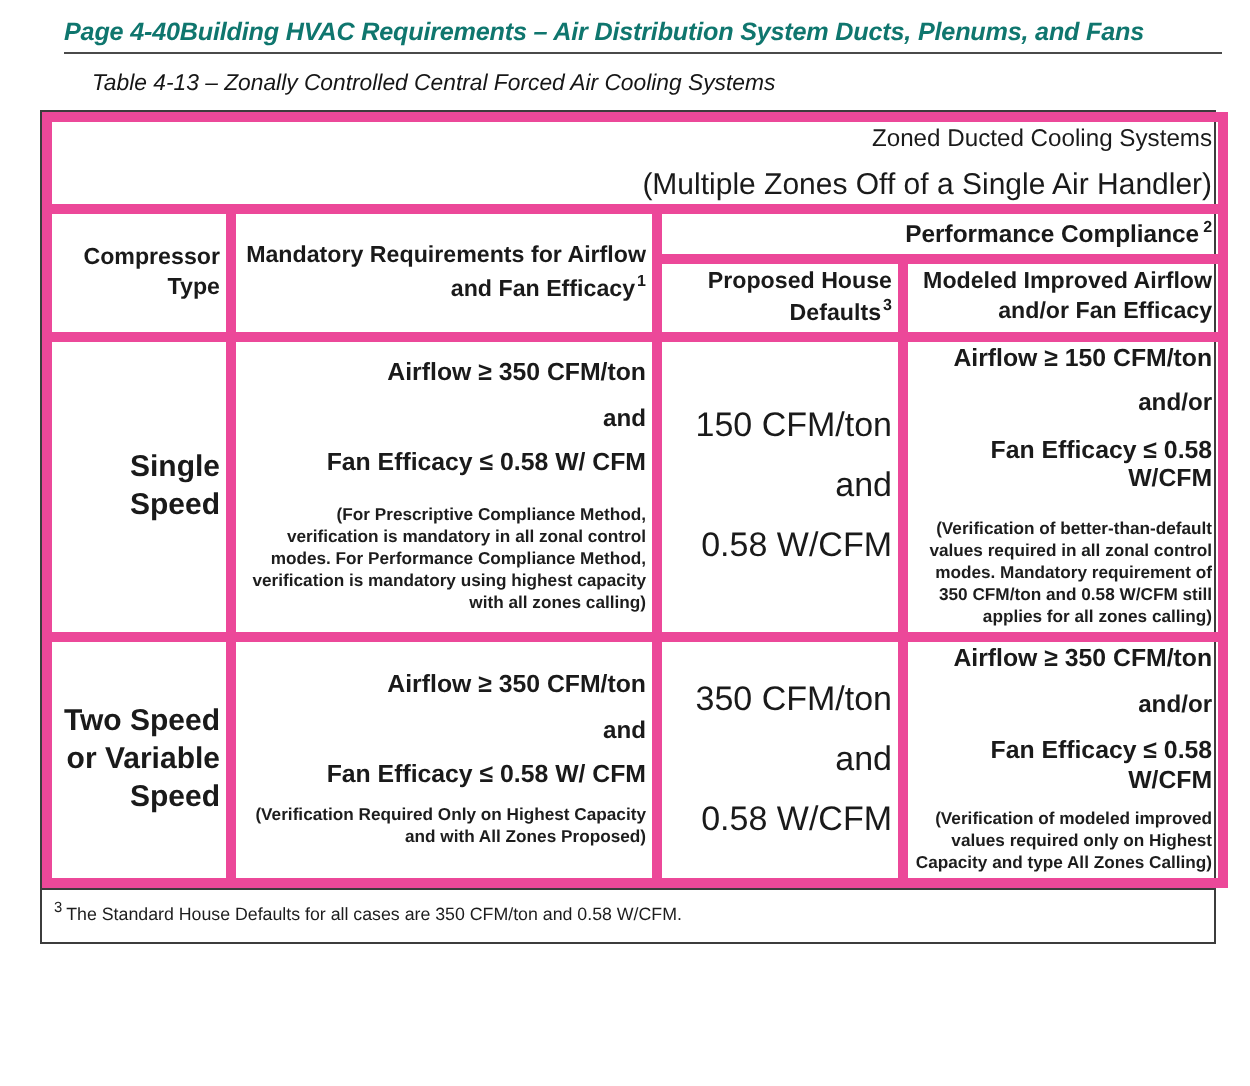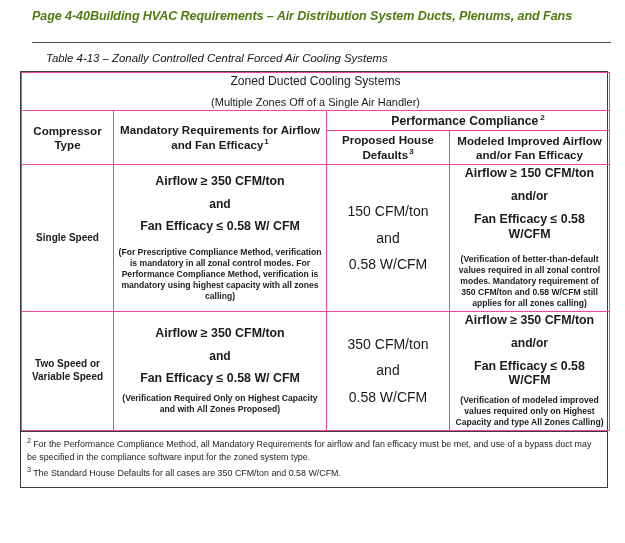--- a/index.html
+++ b/index.html
@@ -15,24 +15,24 @@
     overflow: hidden;
     position: relative;
   }
 
   
   .page-header {
     margin: 9px 14px 0 32px;
     font-style: italic;
     font-weight: bold;
     font-size: 12.6px;
-    color: #4d7c0f;
+    color: #0f766e;
     letter-spacing: -0.1px;
     white-space: nowrap;
-    padding-bottom: 19px;
+    padding-bottom: 3px;
     border-bottom: 1.2px solid #4a4a4a;
   }
 
   .table-caption {
     margin: 9px 0 7px 46px;
     font-style: italic;
     font-weight: normal;
     font-size: 11.4px;
     color: #161616;
   }
@@ -43,40 +43,40 @@
     border: 1.4px solid #3c3c3c;
     background: #fff;
   }
 
   table.main {
     border-collapse: collapse;
     width: 100%;
     table-layout: fixed;
   }
   table.main td {
-    border: 1px solid #ec4899;
+    border: 5px solid #ec4899;
     vertical-align: middle;
-    text-align: center;
+    text-align: right;
     padding: 2px 3px;
   }
 
   
   col.c1 { width: 92px; }
   col.c2 { width: 213px; }
   col.c3 { width: 123px; }
   col.c4 { width: 160px; }
 
   .banner {
     font-size: 12.1px;
     padding: 7px 4px 8px 4px;
     line-height: 1.05;
   }
   .banner .line2 {
     margin-top: 9px;
-    font-size: 11px;
+    font-size: 15px;
   }
 
   .perf-head {
     font-weight: bold;
     font-size: 12.2px;
     padding: 5px 4px 5px 4px;
   }
   .perf-head sup {
     font-size: 8px;
     font-weight: bold;
@@ -91,21 +91,21 @@
     padding: 6px 4px 7px 4px;
   }
   .colhead sup {
     font-size: 8px;
     vertical-align: super;
     margin-left: 1px;
   }
 
   .rowlabel {
     font-weight: bold;
-    font-size: 10px;
+    font-size: 15px;
     line-height: 1.26;
   }
 
   .cellbody {
     font-size: 12.1px;
     line-height: 1.1;
     padding: 6px 5px 7px 5px;
     font-weight: bold;
   }
   .cellbody .big {
@@ -125,21 +125,21 @@
     font-size: 8.6px;
     line-height: 1.28;
     margin-top: 13px;
     color: #1d1d1d;
   }
   .cellbody .fine.gap {
     margin-top: 7px;
   }
 
   .stack-val {
-    font-size: 14px;
+    font-size: 17px;
     line-height: 1.1;
     margin-left: 40px;
   }
   .stack-val span {
     display: block;
   }
   .stack-val .mid {
     margin: 11px 0 11px 0;
   }
 
@@ -248,18 +248,15 @@
           <span class="fine gap">(Verification of modeled improved values required only on Highest Capacity and type All Zones Calling)</span>
         </td>
       </tr>
 
     </tbody>
   </table>
 </div>
 
 <div class="footnotes">
   <p>
-    <sup>2</sup><span>For the Performance Compliance Method, all Mandatory Requirements for airflow and fan efficacy must be met, and use of a bypass duct may be specified in the compliance software input for the zoned system type.</span>
-  </p>
-  <p>
     <sup>3</sup><span>The Standard House Defaults for all cases are 350 CFM/ton and 0.58 W/CFM.</span>
   </p>
 </div>
 
 </body></html>

